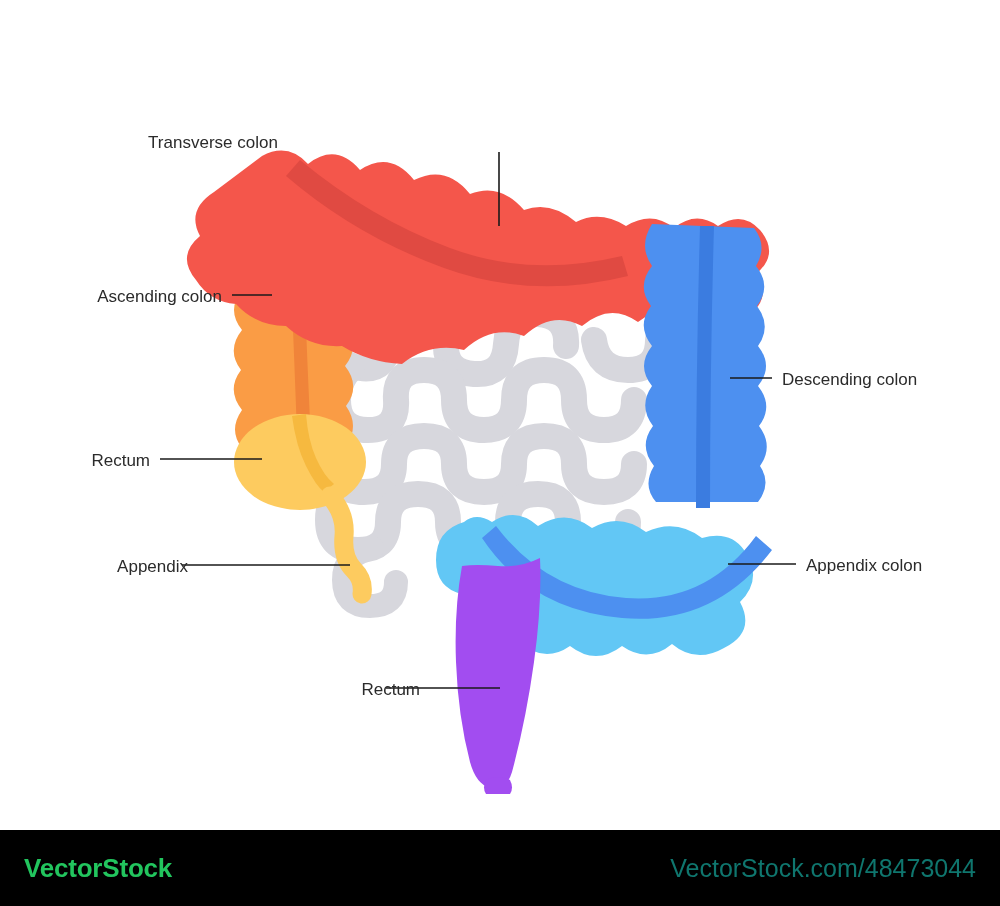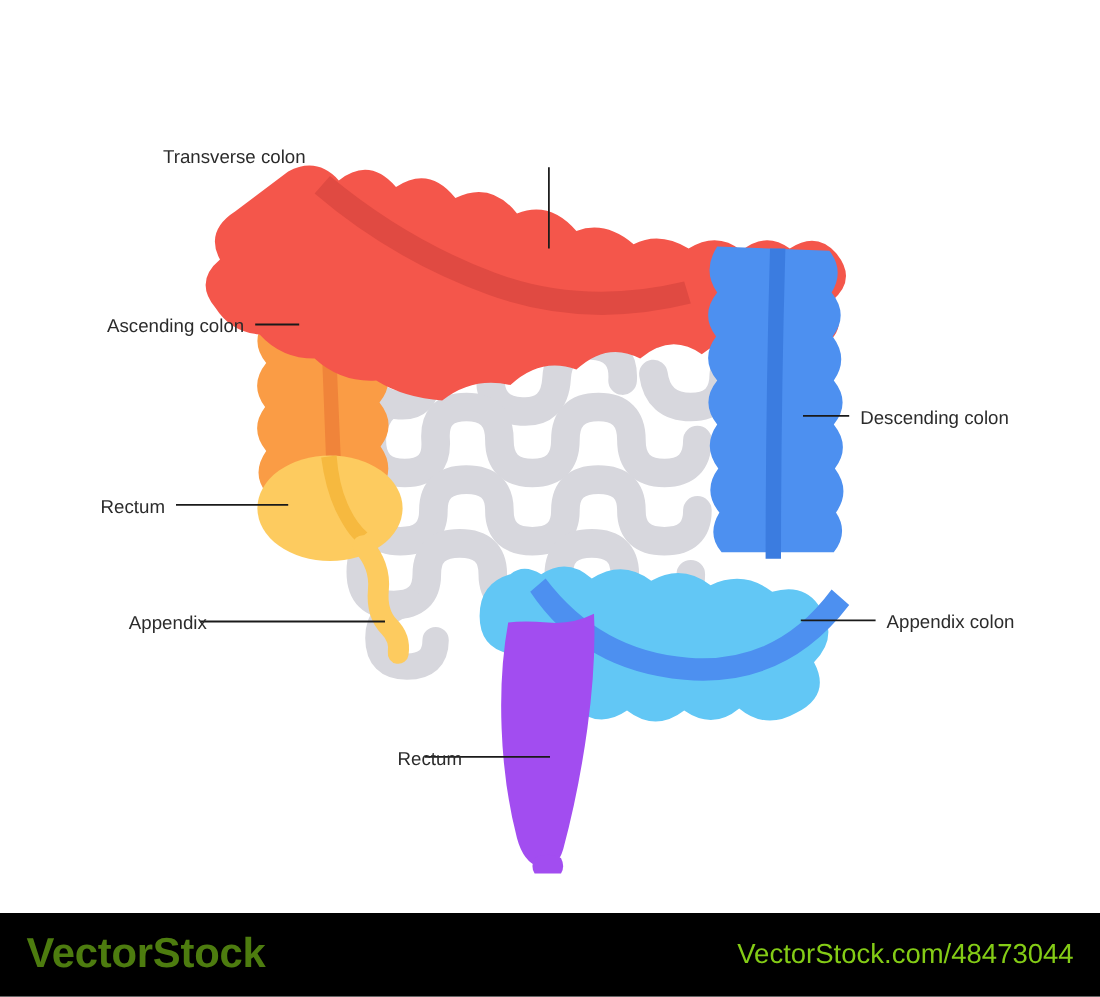--- a/index.html
+++ b/index.html
@@ -28,29 +28,29 @@
   }
   .anno.right{text-align:center;}
   .anno.left{text-align:right;}
   #footer{
     position:absolute;left:0;top:830px;
     width:1000px;height:76px;
     background:#000000;
   }
   #footer-logo{
     position:absolute;left:24px;top:50%;transform:translateY(-50%);
-    color:#4d7c0f;
-    font-size:38px;
+    color:#22c55e;
+    font-size:26px;
     font-weight:bold;
     letter-spacing:-.2px;
     font-family:"Liberation Sans Narrow","Liberation Sans",sans-serif;
   }
   #footer-url{
     position:absolute;right:24px;top:50%;transform:translateY(-50%);
-    color:#84cc16;
+    color:#0f766e;
     font-size:25px;
     font-family:"Liberation Sans Narrow","Liberation Sans",sans-serif;
   }
 </style>
 </head>
 <body>
 
 <div id="stage">
 
 

